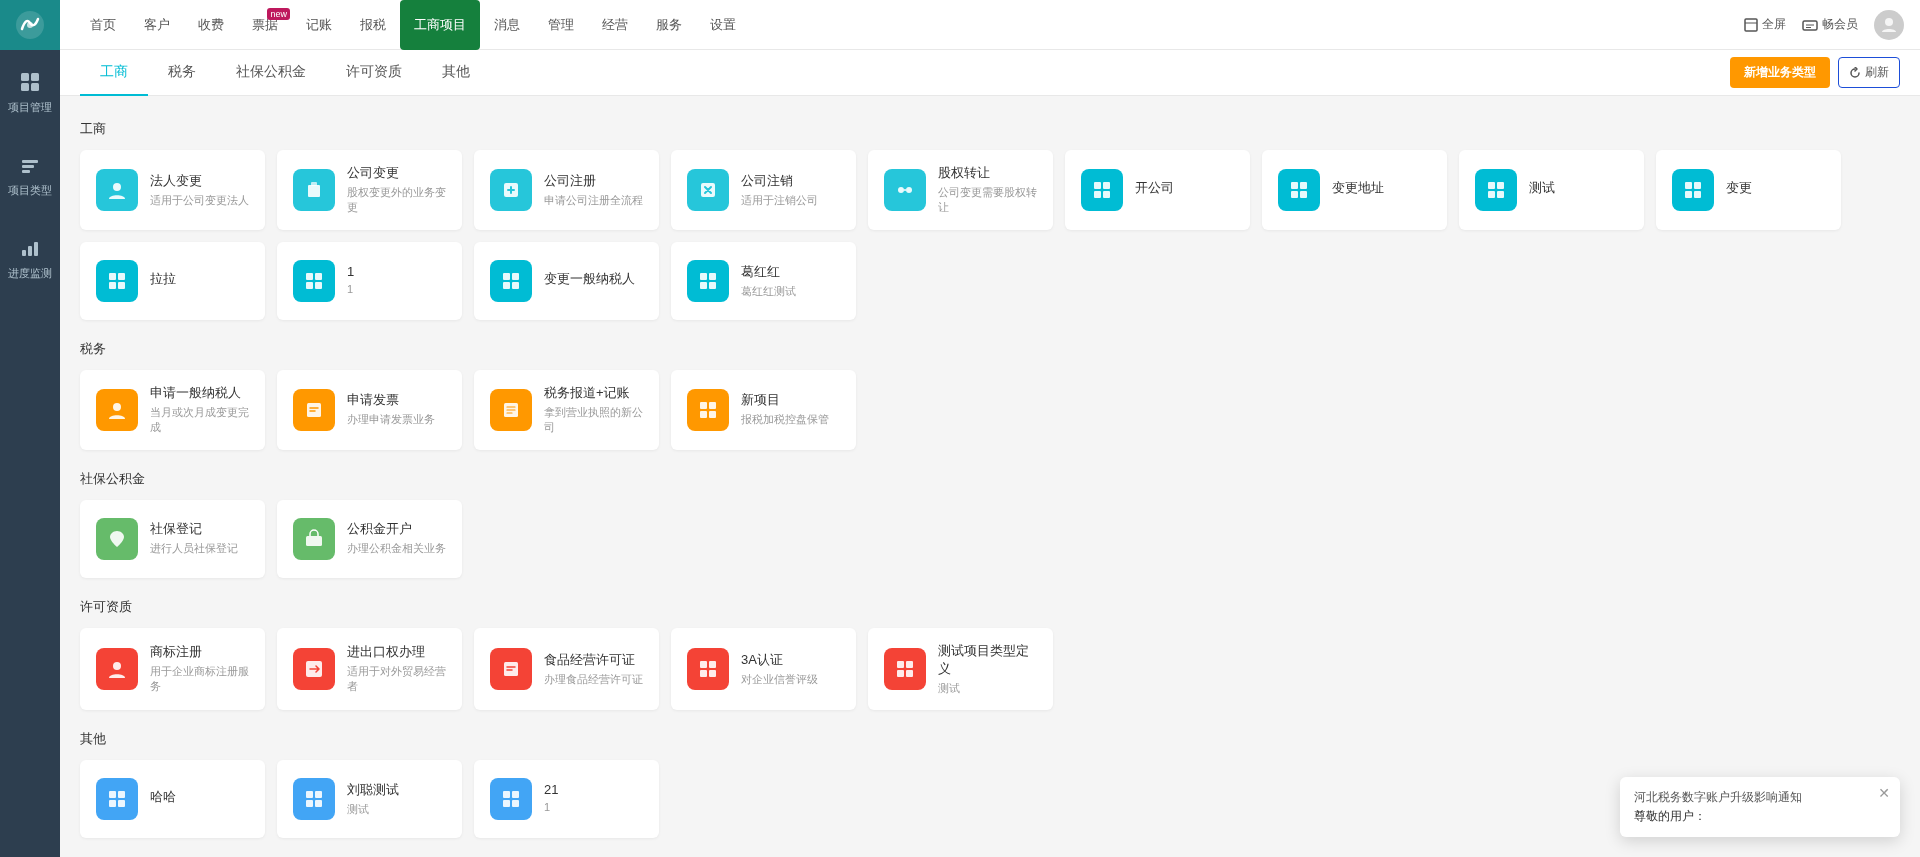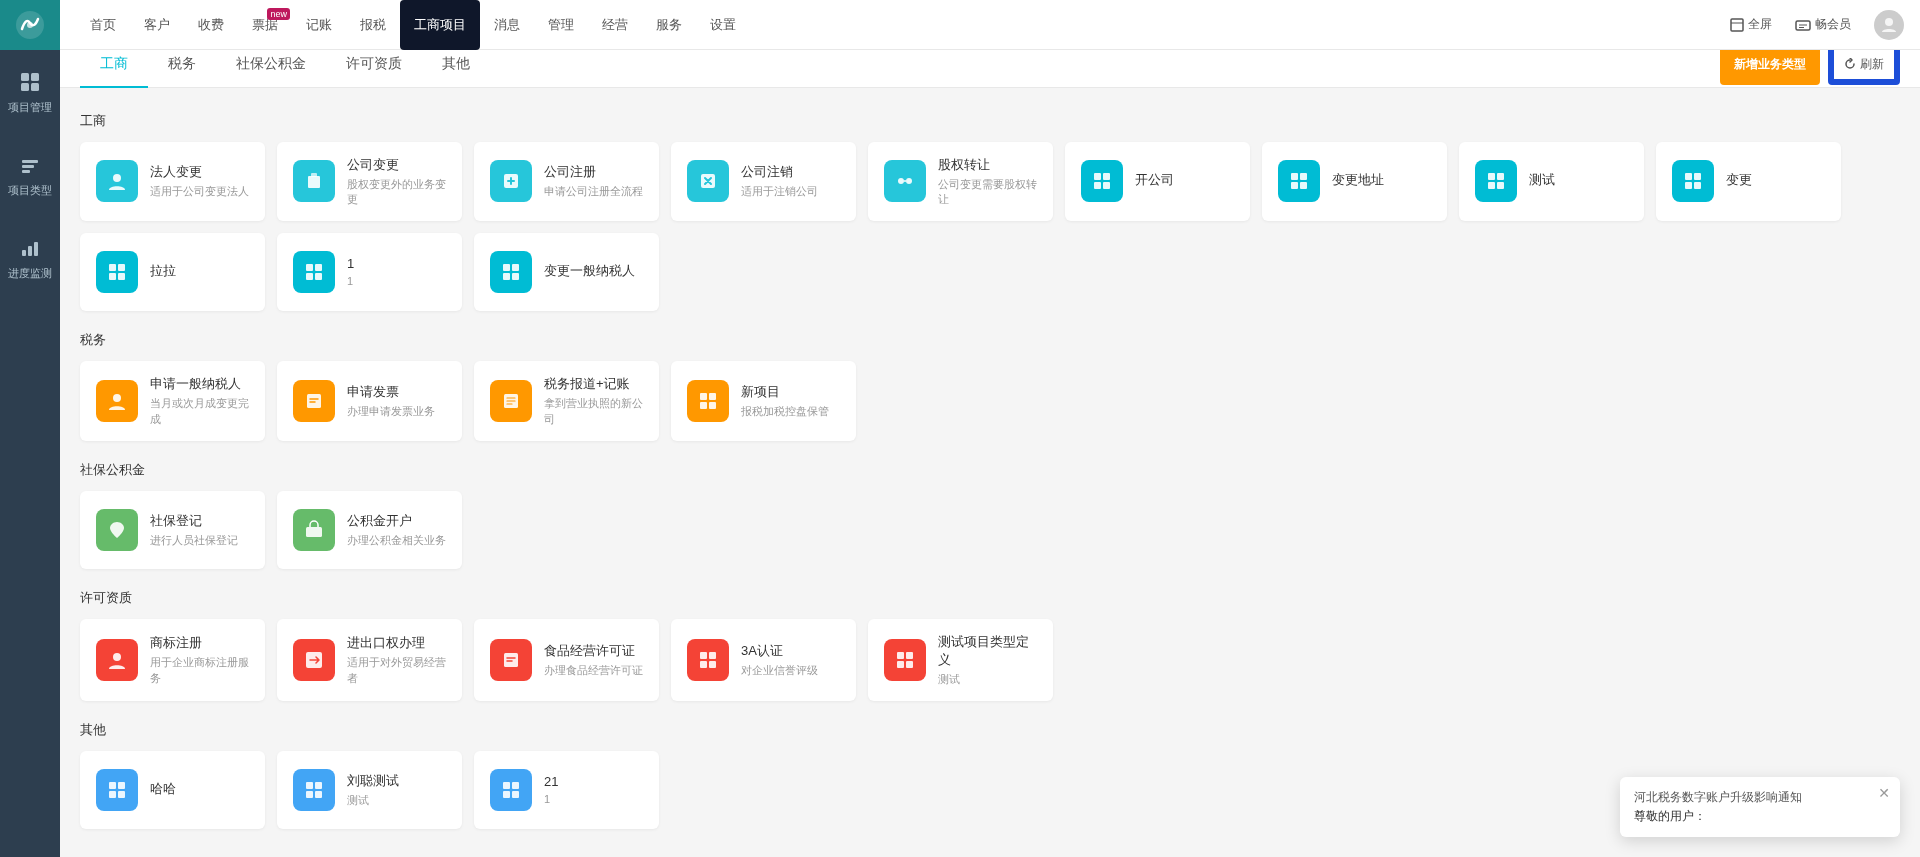--- a/index.html
+++ b/index.html
@@ -65,40 +65,40 @@
       padding: 0 14px;
       height: 50px;
       display: flex;
       align-items: center;
       cursor: pointer;
       color: #555;
       font-size: 13px;
       position: relative;
     }
     .topnav-item.active {
-      background: #0f172a;
+      background: #15803d;
       color: #fff;
       border-radius: 4px;
     }
     .badge-new {
       position: absolute;
       top: 8px;
       right: 2px;
       background: #be185d;
       color: #fff;
       font-size: 9px;
       padding: 1px 3px;
       border-radius: 3px;
       line-height: 1.2;
     }
     .topnav-right {
       margin-left: auto;
       display: flex;
       align-items: center;
-      gap: 23px;
+      gap: 16px;
     }
     .topnav-right-btn {
       display: flex;
       align-items: center;
       gap: 4px;
       cursor: pointer;
       color: #555;
       font-size: 12px;
     }
     .avatar-circle {
@@ -111,21 +111,20 @@
       justify-content: center;
       color: #fff;
       font-size: 14px;
     }
 
     
     .content-area {
       flex: 1;
       display: flex;
       overflow: hidden;
-      align-items: center;
     }
 
     
     .page-wrapper {
       flex: 1;
       display: flex;
       flex-direction: column;
       overflow: hidden;
     }
 
@@ -165,21 +164,21 @@
       border: none;
       border-radius: 4px;
       padding: 6px 14px;
       cursor: pointer;
       font-size: 12px;
       font-weight: bold;
     }
     .btn-refresh {
       background: #fff;
       color: #555;
-      border: 6px solid #1d4ed8;
+      border: 1px solid #1d4ed8;
       border-radius: 4px;
       padding: 6px 10px;
       cursor: pointer;
       font-size: 12px;
       display: flex;
       align-items: center;
       gap: 4px;
     }
 
     
@@ -540,20 +539,34 @@
                   <rect x="11" y="2" width="7" height="7" rx="1" fill="white" opacity="0.9"></rect>
                   <rect x="2" y="11" width="7" height="7" rx="1" fill="white" opacity="0.9"></rect>
                   <rect x="11" y="11" width="7" height="7" rx="1" fill="white" opacity="0.9"></rect>
                 </svg>
             </div>
             <div class="card-info">
               <div class="card-title">变更一般纳税人</div>
             </div>
           </div>
 
+          <div class="card">
+            <div class="card-icon ic-grid">
+              <svg width="20" height="20" viewBox="0 0 20 20" fill="none">
+                  <rect x="2" y="2" width="7" height="7" rx="1" fill="white" opacity="0.9"></rect>
+                  <rect x="11" y="2" width="7" height="7" rx="1" fill="white" opacity="0.9"></rect>
+                  <rect x="2" y="11" width="7" height="7" rx="1" fill="white" opacity="0.9"></rect>
+                  <rect x="11" y="11" width="7" height="7" rx="1" fill="white" opacity="0.9"></rect>
+                </svg>
+            </div>
+            <div class="card-info">
+              <div class="card-title">葛红红</div>
+              <div class="card-desc">葛红红测试</div>
+            </div>
+          </div>
 
         </div>
 
         <div class="section-title">税务</div>
         <div class="cards-grid">
           <div class="card">
             <div class="card-icon ic-orange">
               <svg width="22" height="22" viewBox="0 0 22 22" fill="none">
                   <circle cx="11" cy="8" r="4" fill="white" opacity="0.9"></circle>
                   <path d="M3 20c0-5 16-5 16 0" fill="white" opacity="0.9"></path>

